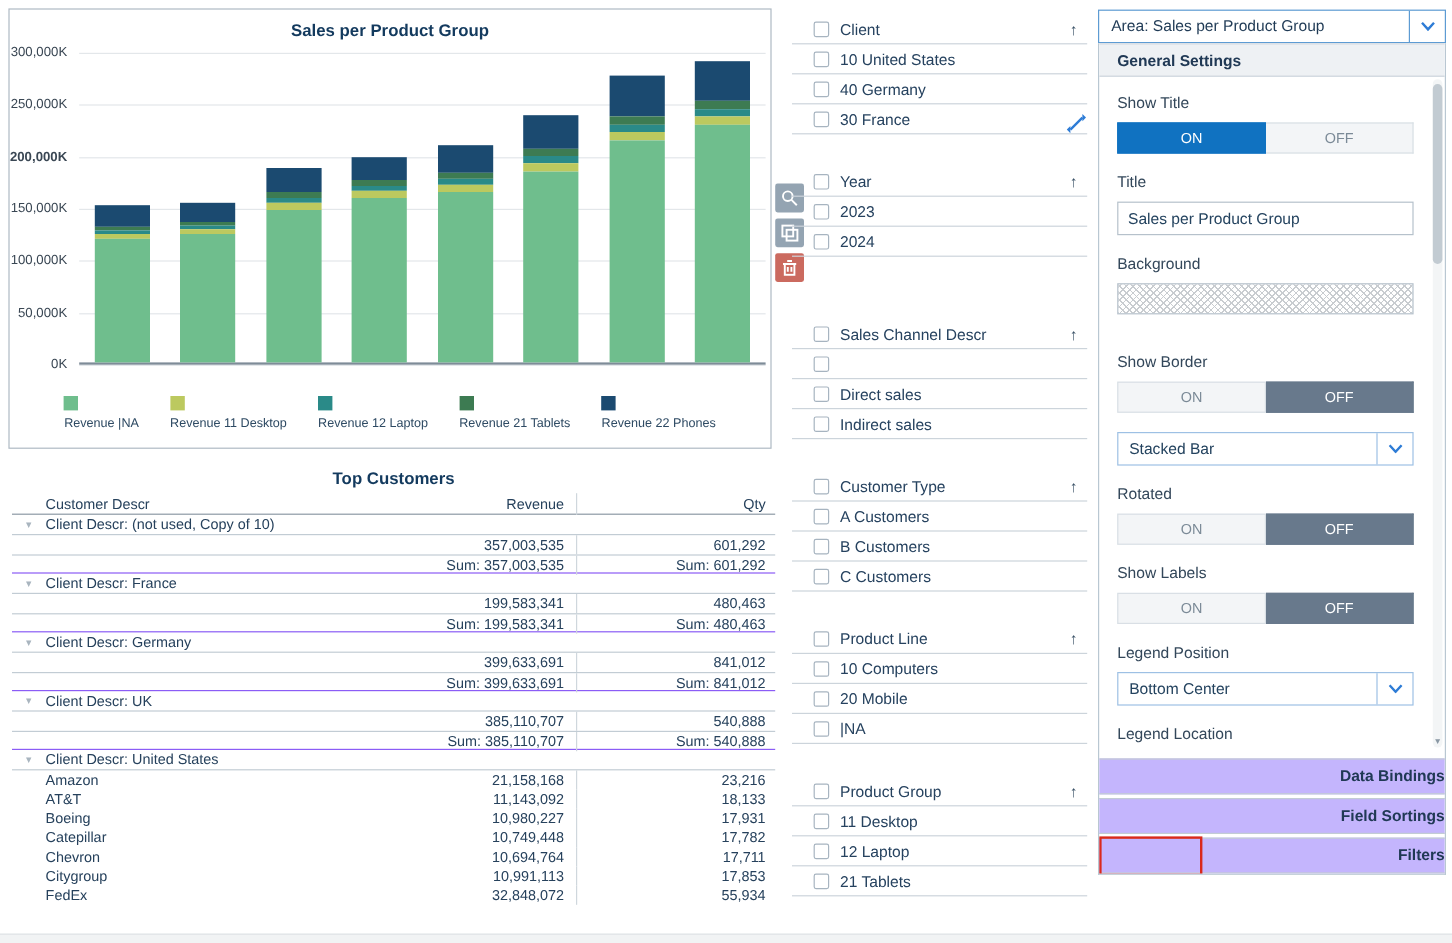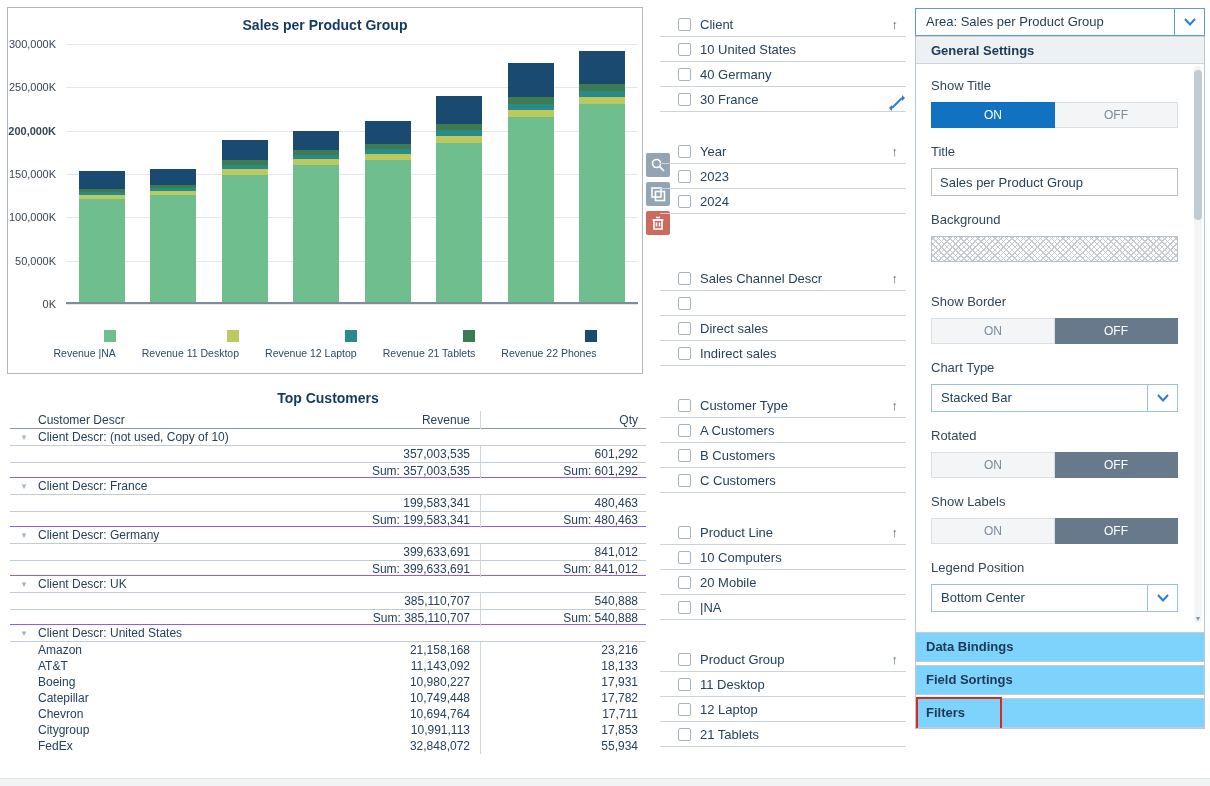--- a/index.html
+++ b/index.html
@@ -13,21 +13,21 @@
   .gridline { position:absolute; left:0; right:0; height:1px; background:#e3e7ea; }
   .bars { position:absolute; inset:0; display:flex; }
   .bar-slot { flex:1; display:flex; justify-content:center; align-items:flex-end; height:100%; }
   .bar { width:46px; display:flex; flex-direction:column-reverse; }
   .seg { width:100%; }
   .yticks { position:absolute; left:2px; top:36px; width:50px; height:260px; }
   .ytick { position:absolute; right:4px; font-size:11px; color:#3a4754; white-space:nowrap; }
   .xlabels { position:absolute; left:58px; top:302px; width:572px; display:flex; }
   .xlabel { flex:1; text-align:center; font-size:11px; color:#3a4754; }
   .legend { position:absolute; left:0; right:0; top:322px; display:flex; justify-content:center; gap:26px; }
-  .lentry { display:flex; flex-direction:column; align-items:flex-end; gap:5px; }
+  .lentry { display:flex; flex-direction:column; align-items:flex-start; gap:5px; }
   .lsq { width:12px; height:12px; }
   .llabel { font-size:10.5px; color:#2e4a63; white-space:nowrap; }
 
   
   .wtoolbar { position:absolute; left:646px; top:153px; display:flex; flex-direction:column; gap:5px; }
   .tool { width:24px; height:24px; background:rgba(129,148,164,0.85); border-radius:2px; display:flex; align-items:center; justify-content:center; cursor:pointer; }
   .tool svg { stroke:#fff; fill:none; stroke-width:1.6; }
   .tool-trash { background:#cb6a5f; }
   .resize { position:absolute; left:888px; top:94px; width:18px; height:18px; }
 
@@ -74,21 +74,21 @@
   .txt { width:100%; height:28px; border:1px solid #b6c1cb; padding-left:8px; font-size:13px; color:#24435f; font-family:"Liberation Sans", sans-serif; background:#fff; }
   .swatch { width:100%; height:26px; border:1px solid #b6c1cb; background-color:#fff;
     background-image:repeating-linear-gradient(45deg,#c8ccd0 0 1px,transparent 1px 4px),
                      repeating-linear-gradient(-45deg,#c8ccd0 0 1px,transparent 1px 4px); cursor:pointer; }
   .dropdown { display:flex; height:28px; border:1px solid #9dc0e4; background:#fff; cursor:pointer; }
   .dd-val { flex:1; line-height:26px; padding-left:9px; font-size:13px; color:#24435f; }
   .clip-label { margin-top:8px; font-size:13px; color:#33475a; height:18px; }
   .sbar { position:absolute; right:2px; top:30px; width:8px; height:557px; background:#f3f5f6; border-radius:4px; }
   .sb-thumb { position:absolute; left:0; top:4px; width:8px; height:150px; background:#c2cbd2; border-radius:4px; cursor:pointer; }
   .sb-down { position:absolute; left:0; bottom:0; width:8px; text-align:center; font-size:7px; color:#8a98a4; line-height:9px; }
-  .strip { height:30px; line-height:28px; background:#7dd3fc; border-top:1px solid #c3ccd4; border-bottom:1px solid #c3ccd4; margin-top:3px; padding-left:10px; font-weight:bold; font-size:13px; color:#203955; position:relative; cursor:pointer; }
+  .strip { height:30px; line-height:28px; background:#c4b5fd; border-top:1px solid #c3ccd4; border-bottom:1px solid #c3ccd4; margin-top:3px; padding-left:26px; font-weight:bold; font-size:13px; color:#203955; position:relative; cursor:pointer;text-align:right; }
   .red-box { position:absolute; left:0; top:-2px; width:86px; height:33px; border:2px solid #da291c; pointer-events:none; }
 
   .hscroll { position:absolute; left:0; right:0; bottom:0; height:8px; background:#f1f3f4; border-top:1px solid #dfe3e6; }
 </style>
 </head>
 <body>
 
 <div class="page">
 
   <section class="chart-panel">
@@ -497,21 +497,20 @@
 
         <div class="ctl">
           <div class="lbl">Show Border</div>
           <div class="toggle active-off">
             <div class="t-btn t-on">ON</div>
             <div class="t-btn t-off">OFF</div>
           </div>
         </div>
 
         <div class="ctl">
-          <div class="lbl">Chart Type</div>
           <div class="dropdown">
             <span class="dd-val">Stacked Bar</span>
             <span class="dd-btn">
               <svg width="12" height="8" viewBox="0 0 12 8">
                   <polyline points="1,1 6,6.5 11,1"></polyline>
                 </svg>
             </span>
           </div>
         </div>
 

